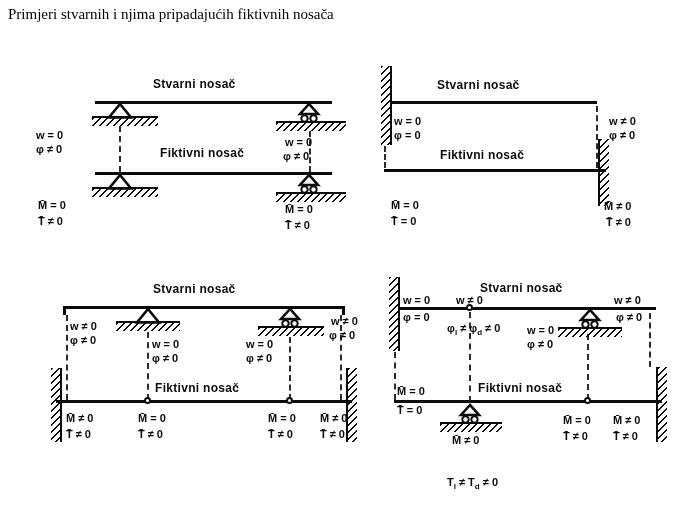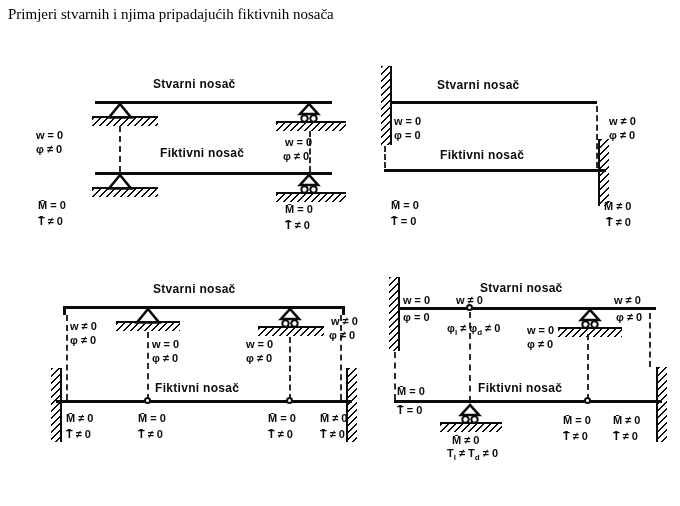--- a/index.html
+++ b/index.html
@@ -157,19 +157,19 @@
     <svg class="sup" style="left:453px;top:403px" width="34" height="22">
         <polygon points="17,2 8,12 26,12" fill="#fff" stroke="#0b0b0b" stroke-width="2.6"></polygon>
         <circle cx="12.5" cy="16.5" r="3.2" fill="#fff" stroke="#0b0b0b" stroke-width="2"></circle>
         <circle cx="21.5" cy="16.5" r="3.2" fill="#fff" stroke="#0b0b0b" stroke-width="2"></circle>
       </svg>
     <div class="gnd" style="left:440px;top:422px;width:62px"></div>
     <div class="hinge" style="left:584px;top:397px"></div>
     <div class="cl" style="left:397px;top:385px">M̄ = 0</div>
     <div class="cl" style="left:397px;top:404px">T̄ = 0</div>
     <div class="cl" style="left:452px;top:434px">M̄ ≠ 0</div>
-    <div class="cl" style="left:447px;top:447px"><span>T</span><sub>l</sub><span> ≠ T</span><sub>d</sub><span> ≠ 0</span></div>
+    <div class="cl" style="left:447px;top:476px"><span>T</span><sub>l</sub><span> ≠ T</span><sub>d</sub><span> ≠ 0</span></div>
     <div class="cl" style="left:563px;top:414px">M̄ = 0</div>
     <div class="cl" style="left:563px;top:430px">T̄ ≠ 0</div>
     <div class="cl" style="left:613px;top:414px">M̄ ≠ 0</div>
     <div class="cl" style="left:613px;top:430px">T̄ ≠ 0</div>
   </div>
 </div>
 
 </body></html>

